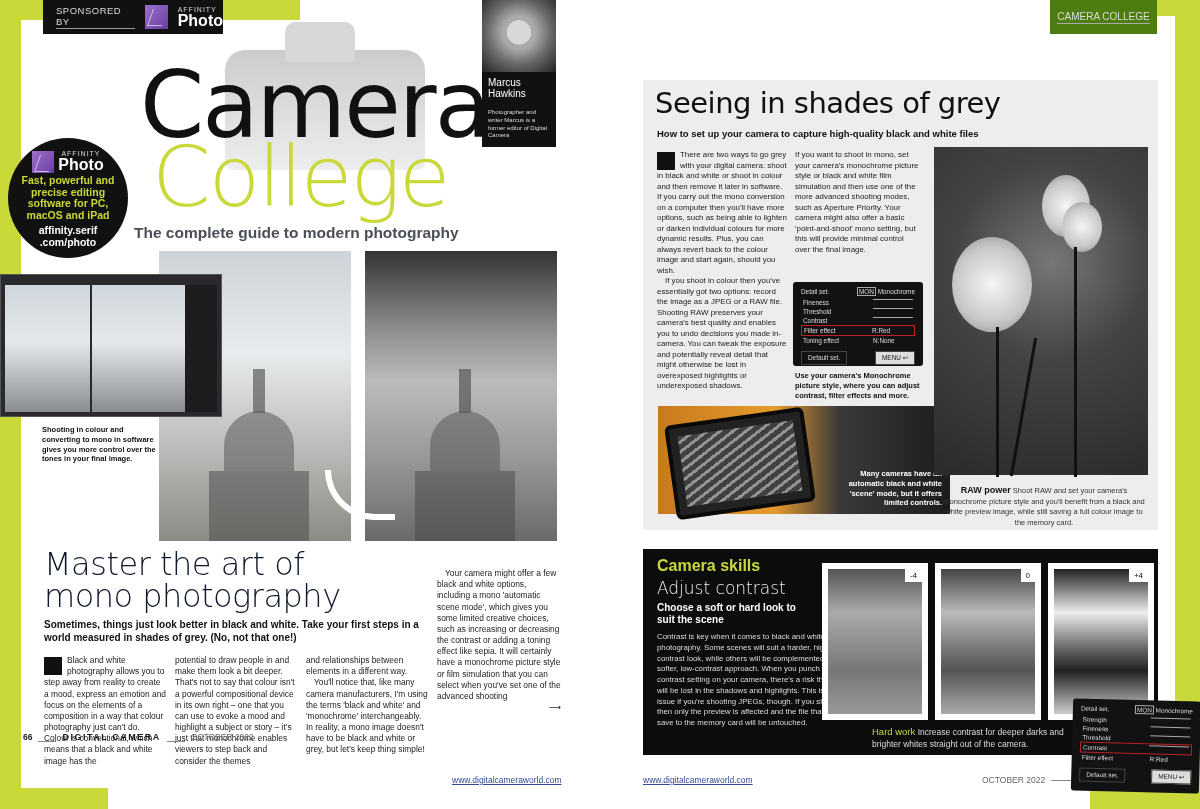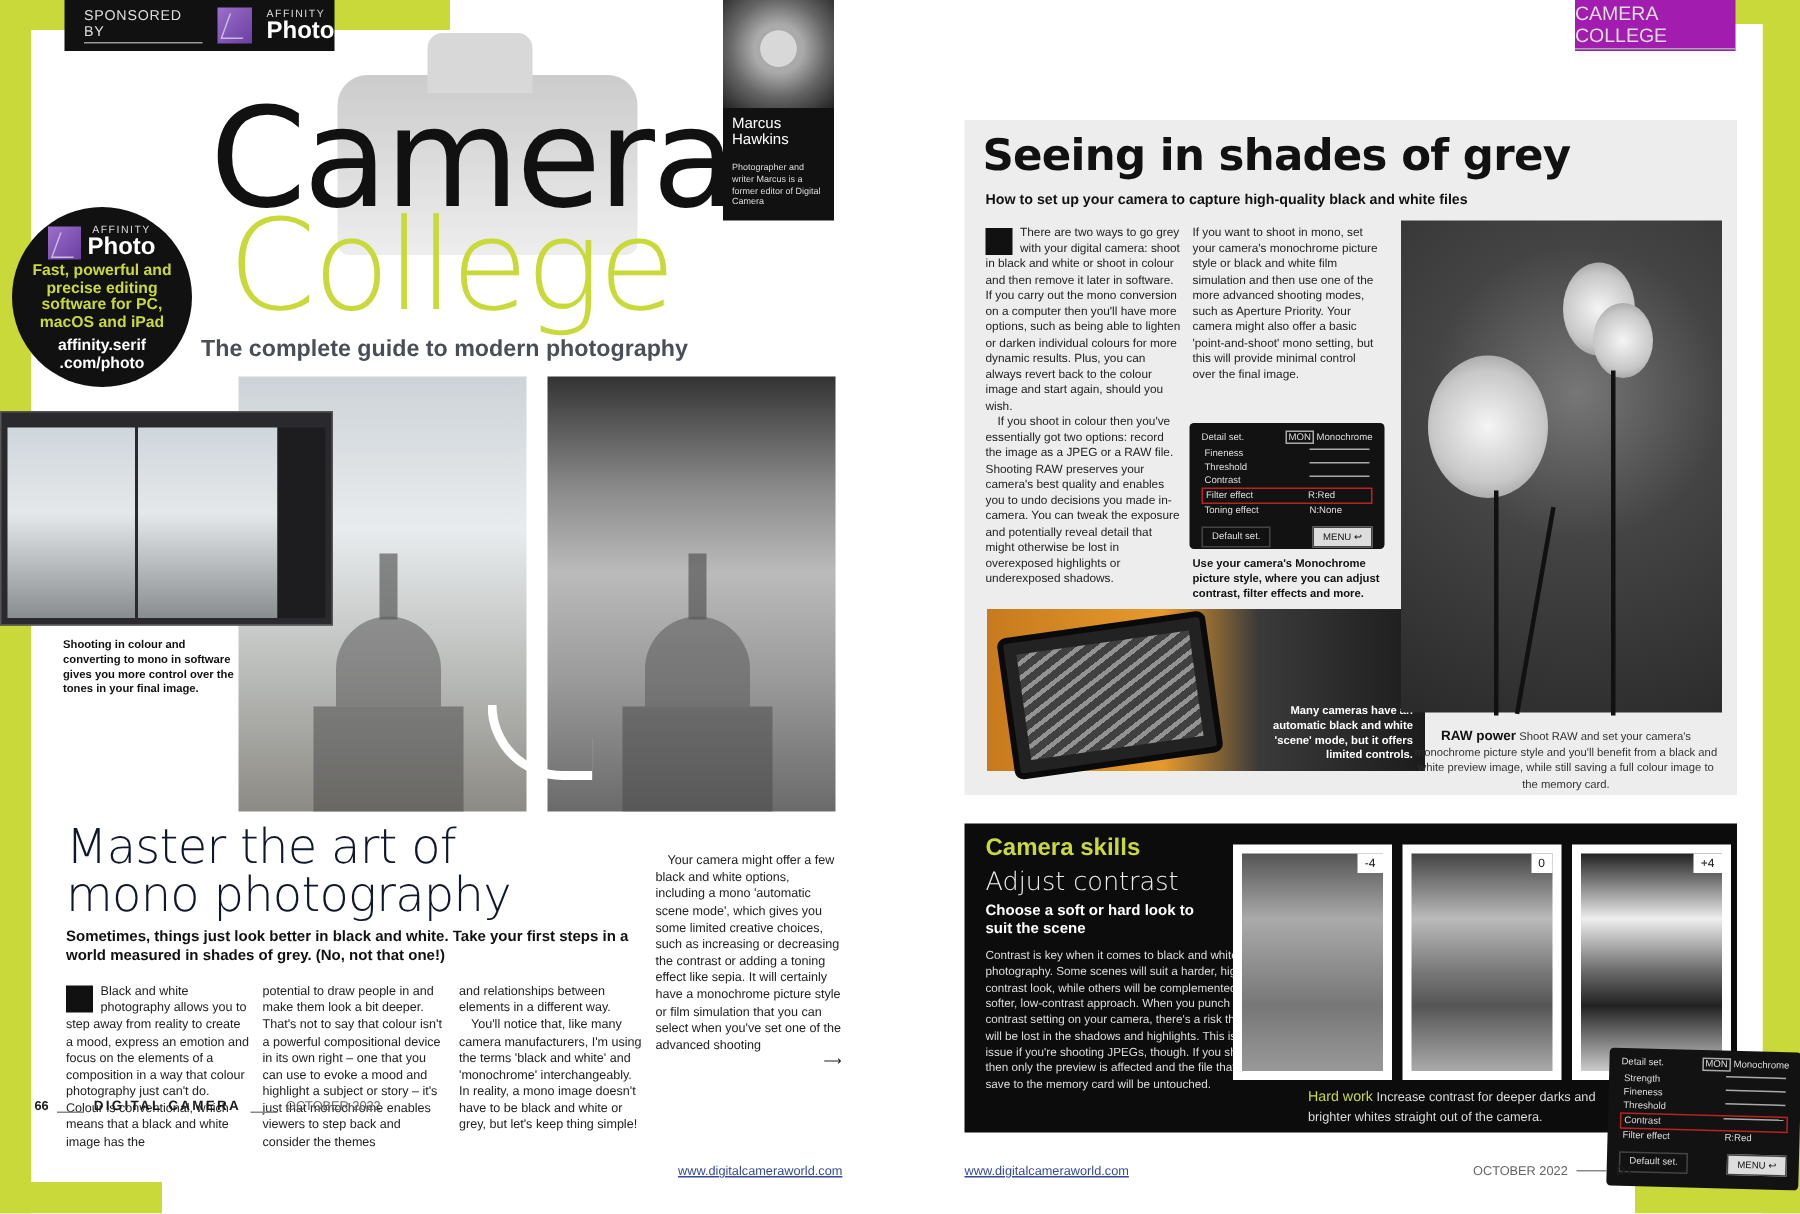--- a/index.html
+++ b/index.html
@@ -62,25 +62,25 @@
   .dropcap { display: inline-block; width: 18px; height: 18px; background: #111; float: left; margin: 2px 5px 0 0; }
 
   .footer-left { left: 23px; top: 732px; display: flex; align-items: flex-end; gap: 6px; font-size: 8.5px; }
   .footer-left .pg { font-weight: bold; }
   .footer-left .rule { width: 18px; height: 1px; background: #888; }
   .footer-left .mag { font-weight: bold; letter-spacing: 1.5px; font-size: 9px; }
   .footer-left .date { color: #666; }
   .footer-url { font-size: 8.5px; color: #33499a; text-decoration: underline; }
 
   
-  .cc-tag { left: 1050px; top: 0; width: 107px; height: 34px; background: #a21caf; color: #ddd; font-size: 13px; display: flex; align-items: center; justify-content: center; }
+  .cc-tag { left: 1050px; top: 0; width: 107px; height: 34px; background: #4d7c0f; color: #ddd; font-size: 10px; display: flex; align-items: center; justify-content: center; }
   .cc-tag span { border-bottom: 1px solid #aaa; padding-bottom: 1px; }
 
   .grey-panel { left: 643px; top: 80px; width: 515px; height: 450px; background: #ededed; }
-  .h-seeing { left: 655px; top: 86px; font-size: 29px; font-weight: 700; color: #111; font-family: "DejaVu Sans", sans-serif; letter-spacing: -0.5px; }
+  .h-seeing { left: 655px; top: 86px; font-size: 29px; font-weight: 400; color: #111; font-family: "DejaVu Sans", sans-serif; letter-spacing: -0.5px; }
   .h-seeing-sub { left: 657px; top: 128px; font-size: 9.5px; font-weight: bold; color: #111; }
 
   .menu-screen { position: absolute; background: #121212; border-radius: 3px; color: #ddd; font-size: 6.4px; padding: 6px 8px; }
   .menu-screen .hdr { display: flex; justify-content: space-between; margin-bottom: 3px; }
   .menu-screen .row { display: flex; justify-content: space-between; padding: 1px 2px; }
   .menu-screen .row.sel { border: 1px solid #b22; }
   .menu-screen .btn { display: inline-block; border: 1px solid #444; padding: 2px 6px; margin-top: 6px; }
   .slider { display: inline-block; width: 40px; height: 1px; background: #aaa; vertical-align: middle; }
 
   .menu-caption { left: 795px; top: 371px; width: 130px; font-size: 7.5px; font-weight: bold; line-height: 1.35; color: #111; }

